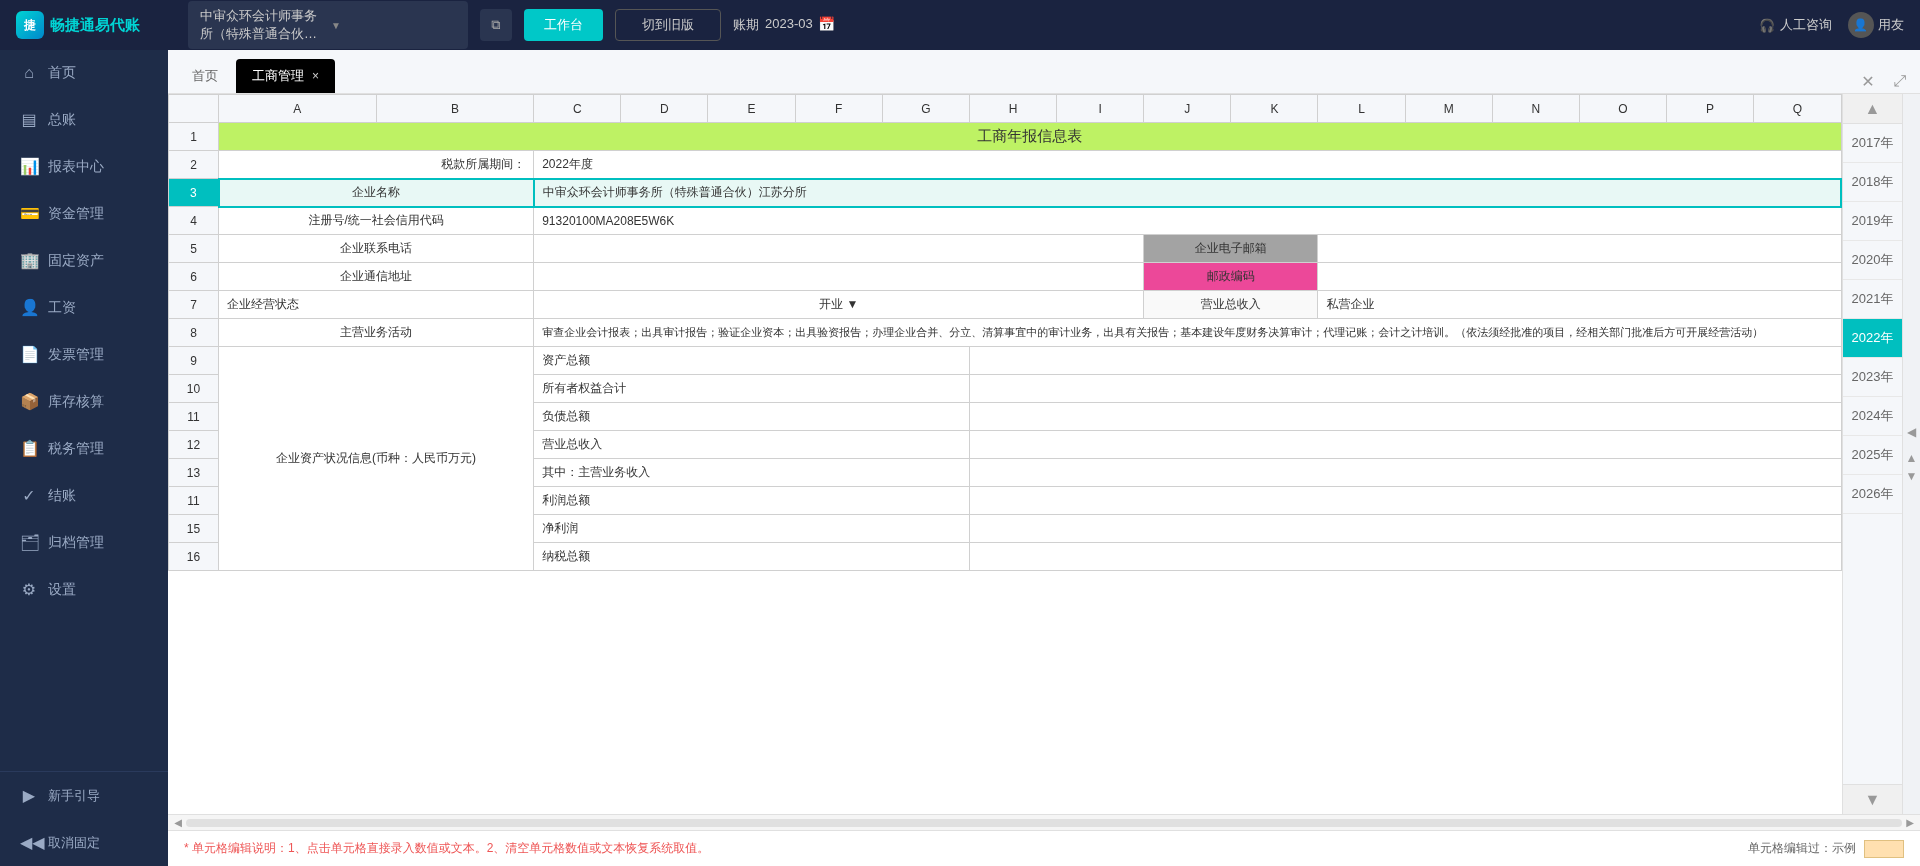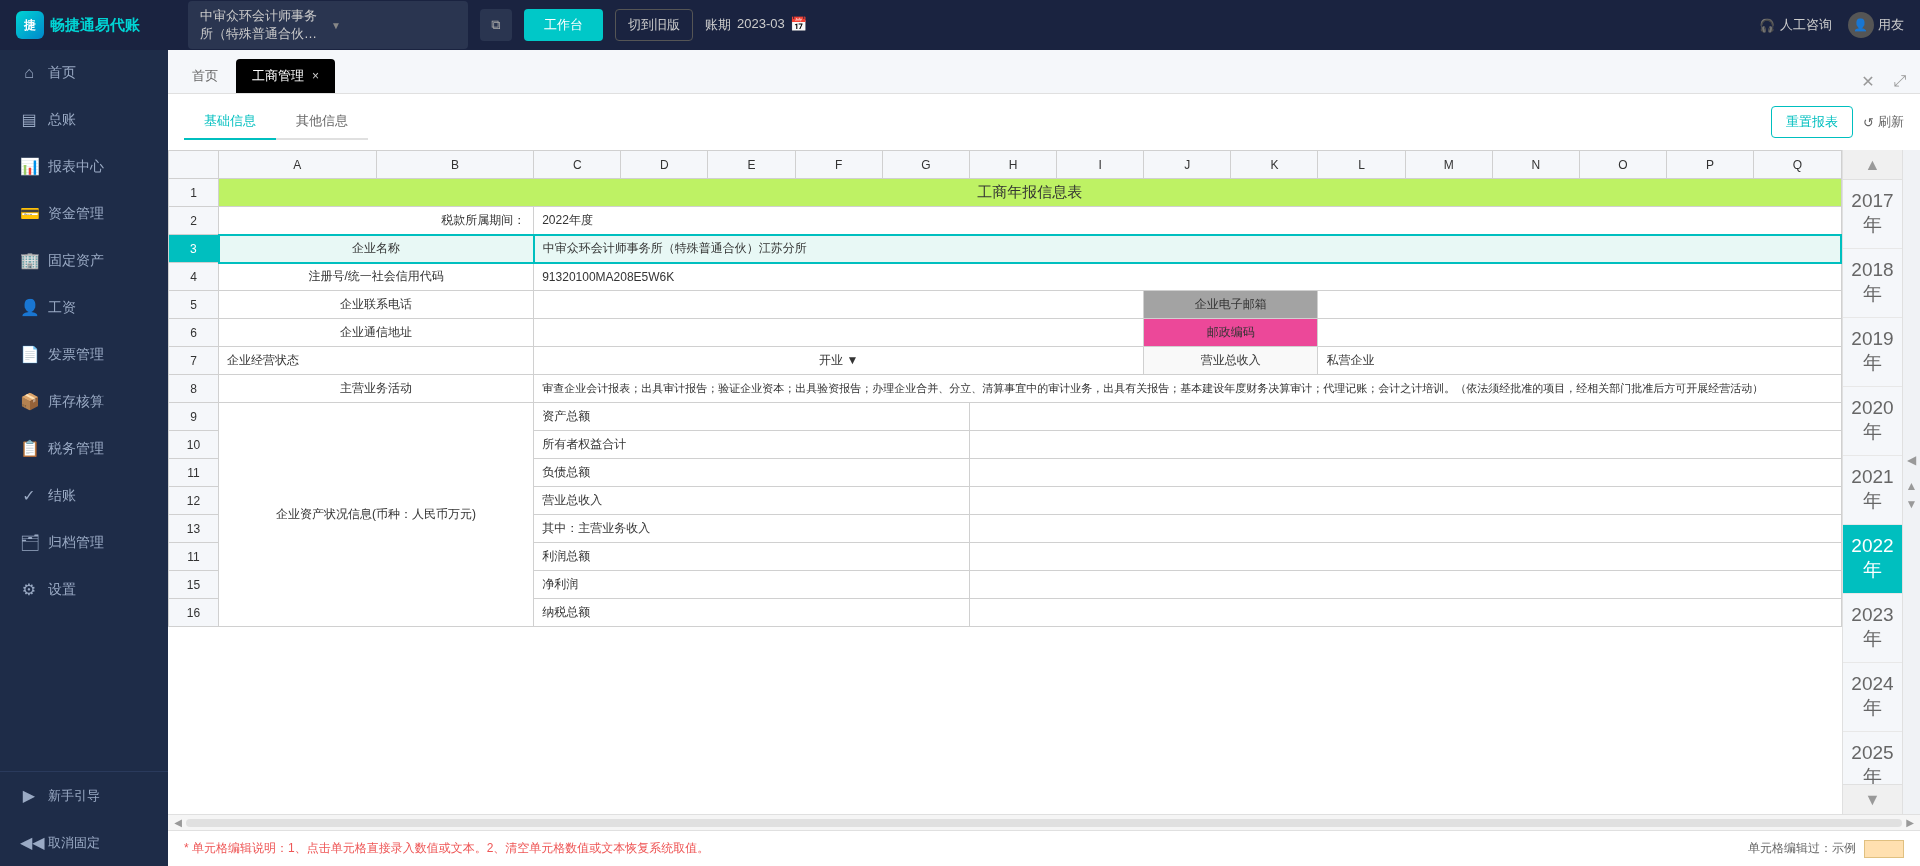--- a/index.html
+++ b/index.html
@@ -7,21 +7,21 @@
 
     
     .topbar { height: 50px; background: #1a2340; display: flex; align-items: center; padding: 0 16px; gap: 12px; flex-shrink: 0; }
     .topbar-logo { color: #00d4d4; font-size: 15px; font-weight: bold; display: flex; align-items: center; gap: 6px; min-width: 160px; }
     .topbar-logo-icon { width: 28px; height: 28px; background: linear-gradient(135deg, #00d4d4, #0088cc); border-radius: 6px; display: flex; align-items: center; justify-content: center; color: white; font-size: 12px; }
     .company-selector { display: flex; align-items: center; gap: 6px; background: #2a3550; border-radius: 4px; padding: 6px 12px; color: #ccc; font-size: 13px; cursor: pointer; min-width: 280px; }
     .company-selector span { flex: 1; }
     .company-selector .arrow { color: #888; font-size: 10px; }
     .copy-btn { width: 32px; height: 32px; background: #2a3550; border-radius: 4px; display: flex; align-items: center; justify-content: center; color: #aaa; cursor: pointer; }
     .workbench-btn { background: #00c8c8; color: white; border: none; border-radius: 4px; padding: 7px 20px; font-size: 13px; cursor: pointer; font-family: inherit; }
-    .old-ver-btn { background: transparent; border: 1px solid #555; color: #ccc; border-radius: 4px; padding: 6px 12px; font-size: 13px; cursor: pointer; font-family: inherit; }
+    .old-ver-btn { background: transparent; border: 1px solid #555; color: #ccc; border-radius: 4px; padding: 6px 26px; font-size: 13px; cursor: pointer; font-family: inherit; }
     .period-info { display: flex; gap: 6px; color: #ccc; font-size: 13px; }
     .period-icon { color: #aaa; font-size: 14px; cursor: pointer; }
     .topbar-right { margin-left: auto; display: flex; align-items: center; gap: 16px; color: #ccc; font-size: 13px; }
     .service-btn { display: flex; align-items: center; gap: 4px; cursor: pointer; color: #ccc; }
     .user-btn { display: flex; align-items: center; gap: 4px; cursor: pointer; color: #ccc; }
     .user-avatar { width: 26px; height: 26px; background: #555; border-radius: 50%; display: flex; align-items: center; justify-content: center; color: #ccc; font-size: 12px; }
 
     
     .main-layout { display: flex; flex: 1; overflow: hidden; }
 
@@ -56,21 +56,21 @@
     .spreadsheet th, .spreadsheet td { border: 1px solid #d0d0d0; padding: 0; height: 28px; white-space: nowrap; }
     .spreadsheet .col-header { background: #f5f7fa; text-align: center; font-weight: normal; color: #333; padding: 4px 8px; min-width: 50px; position: sticky; top: 0; z-index: 2; }
     .spreadsheet .row-header { background: #f5f7fa; text-align: center; font-weight: normal; color: #333; padding: 4px 8px; min-width: 30px; width: 40px; }
     .spreadsheet td { padding: 4px 8px; color: #333; vertical-align: middle; }
 
     
     .year-panel { width: 60px; background: #f5f7fa; display: flex; flex-direction: column; border-left: 1px solid #e0e0e0; flex-shrink: 0; }
     .year-panel-inner { flex: 1; display: flex; flex-direction: column; overflow: hidden; }
     .year-nav { height: 30px; display: flex; align-items: center; justify-content: center; cursor: pointer; color: #999; font-size: 16px; background: #f0f0f0; border-bottom: 1px solid #e0e0e0; }
     .year-nav.bottom { border-top: 1px solid #e0e0e0; border-bottom: none; }
-    .year-item { padding: 10px 0; text-align: center; font-size: 19px; color: #666; cursor: pointer; border-bottom: 1px solid #e8e8e8; }
+    .year-item { padding: 10px 0; text-align: center; font-size: 13px; color: #666; cursor: pointer; border-bottom: 1px solid #e8e8e8; }
     .year-item.active { background: #00bfbf; color: white; }
     .win-btn { width: 24px; height: 24px; display: flex; align-items: center; justify-content: center; cursor: pointer; color: #999; font-size: 16px; }
 
     
     .bottom-bar { height: 36px; background: #fff; border-top: 1px solid #e0e0e0; display: flex; align-items: center; padding: 0 16px; flex-shrink: 0; font-size: 12px; }
     .hint-text { color: #e55; }
     .edit-note { margin-left: auto; display: flex; align-items: center; gap: 8px; color: #666; }
     .edit-sample { width: 40px; height: 18px; background: #ffe0b0; border: 1px solid #e0c080; display: inline-block; }
 
     
@@ -183,33 +183,20 @@
         <span>工商管理</span>
         <span class="tab-close">×</span>
       </div>
 
       <div style="margin-left: auto; display: flex; align-items: center; gap: 8px; padding-right: 8px;">
         <div class="win-btn">✕</div>
         <div class="win-btn">⤢</div>
       </div>
     </div>
 
-    <div class="toolbar">
-      <div class="sub-tabs">
-        <div class="sub-tab active">基础信息</div>
-        <div class="sub-tab">其他信息</div>
-      </div>
-      <div class="toolbar-right">
-        <button class="reset-btn">重置报表</button>
-        <button class="refresh-btn">
-          <span>↺</span>
-          <span>刷新</span>
-        </button>
-      </div>
-    </div>
 
     <div class="content-wrapper">
 
       <div class="table-container">
         <table class="spreadsheet">
           <thead>
             <tr>
               <th class="col-header"></th>
               <th class="col-header">A</th>
               <th class="col-header">B</th>

